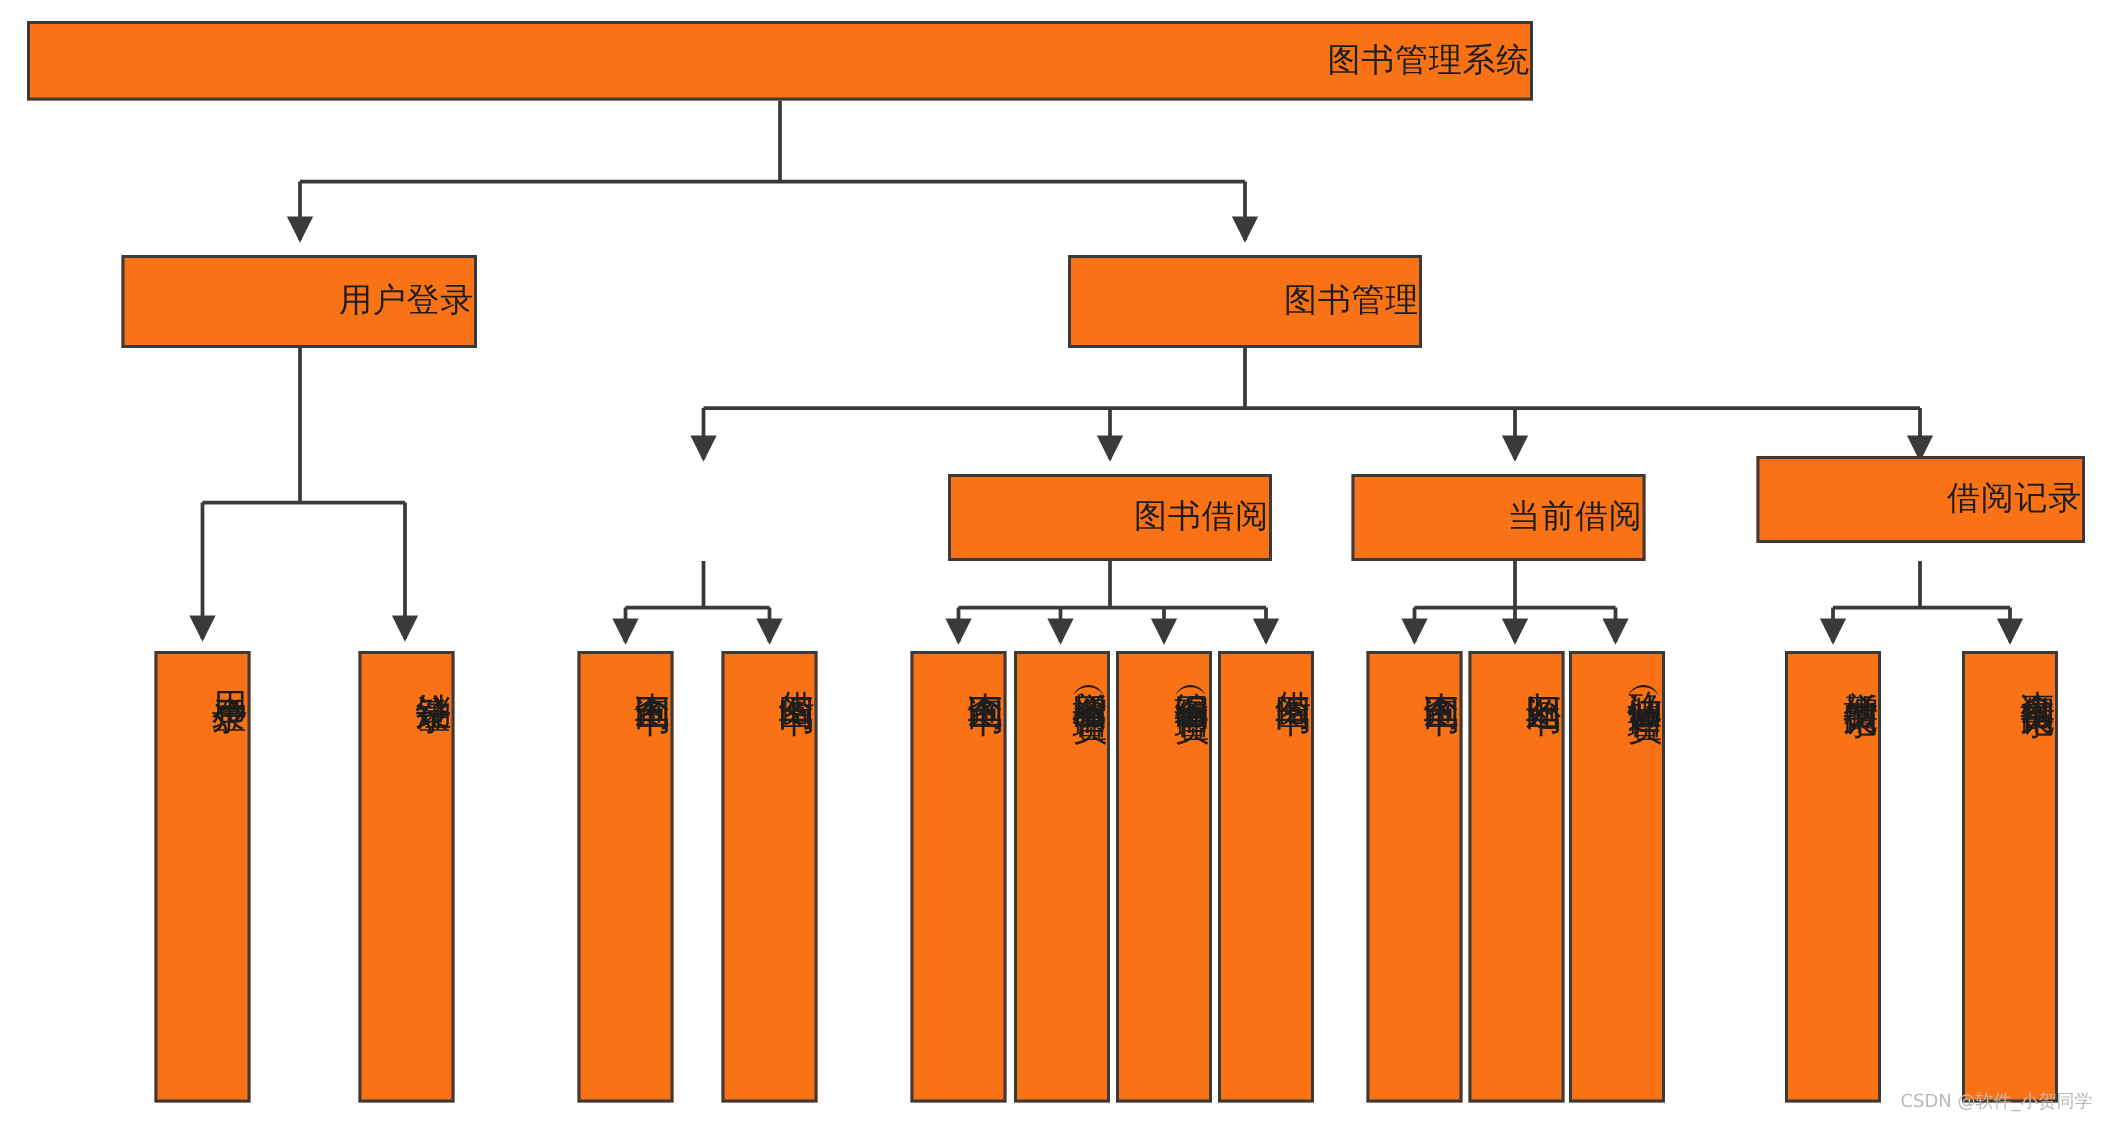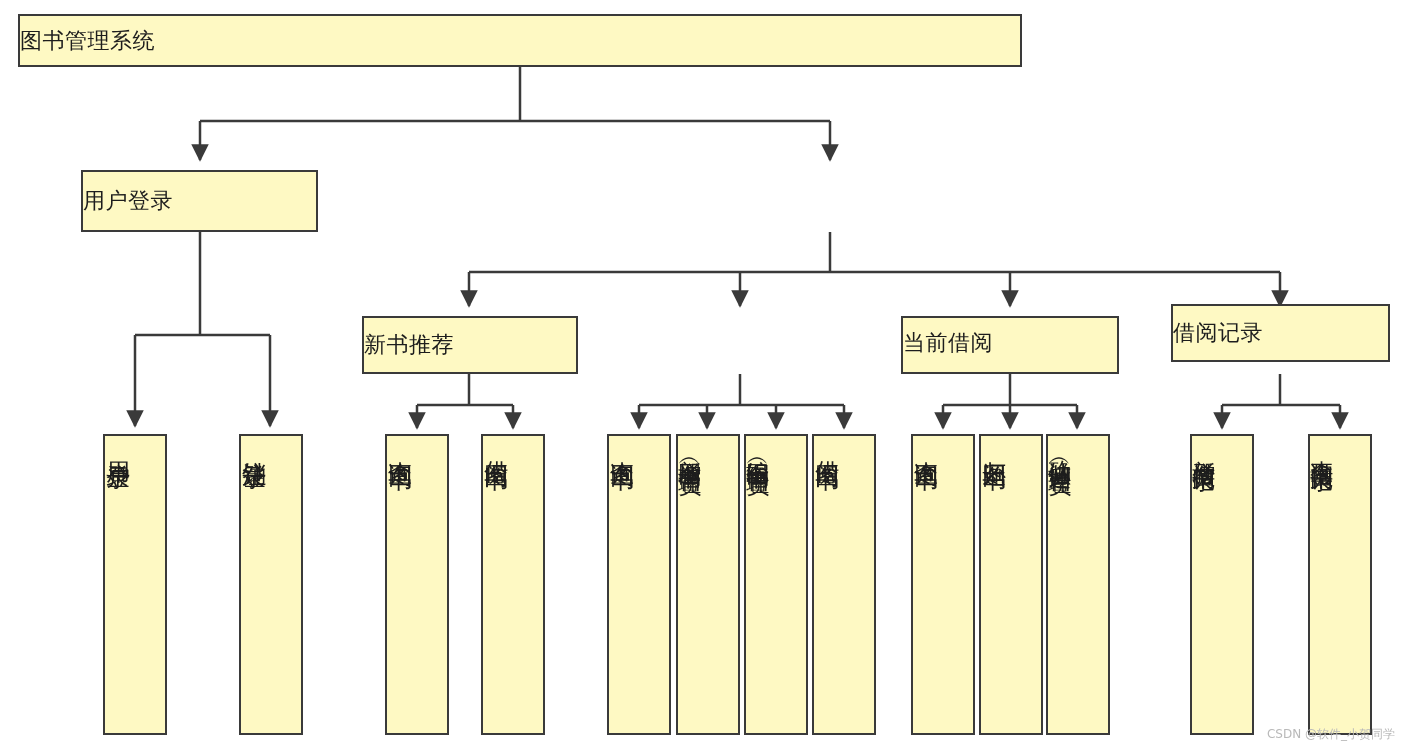--- a/index.html
+++ b/index.html
@@ -20,24 +20,24 @@
     left: 0;
     top: 0;
     width: 1405px;
     height: 747px;
     pointer-events: none;
   }
   .node {
     position: absolute;
     box-sizing: border-box;
     border: 2px solid #3a3a3a;
-    background: #fef9c3;
+    background: #f97316;
     display: flex;
     align-items: center;
-    justify-content: flex-start;
+    justify-content: flex-end;
     color: #1d1d1d;
   }
   .node .label {
     display: block;
     text-align: center;
     line-height: 1.18;
     letter-spacing: 0.5px;
   }
   
   .node.horiz .label {
@@ -125,25 +125,28 @@
     </g>
   </svg>
 
   <div class="node horiz" style="left:18px; top:14px; width:1004px; height:53px;">
     <span class="label">图书管理系统</span>
   </div>
 
   <div class="node horiz" style="left:81px; top:170px; width:237px; height:62px;">
     <span class="label">用户登录</span>
   </div>
+  <div class="node horiz" style="left:712px; top:170px; width:236px; height:62px;">
+    <span class="label">图书管理</span>
+  </div>
 
-  <div class="node horiz" style="left:362px; top:316px; width:216px; height:58px;">
-    <span class="label">新书推荐</span>
+  <div class="node horiz" style="left:632px; top:316px; width:216px; height:58px;">
+    <span class="label">图书借阅</span>
   </div>
-  <div class="node horiz" style="left:901px; top:316px; width:218px; height:58px;font-family:Liberation Mono, monospace;">
+  <div class="node horiz" style="left:901px; top:316px; width:196px; height:58px;">
     <span class="label">当前借阅</span>
   </div>
   <div class="node horiz" style="left:1171px; top:304px; width:219px; height:58px;">
     <span class="label">借阅记录</span>
   </div>
 
   <div class="node vert" style="left:103px; top:434px; width:64px; height:301px;">
     <span class="label">用户登录</span>
   </div>
   <div class="node vert" style="left:239px; top:434px; width:64px; height:301px;">

